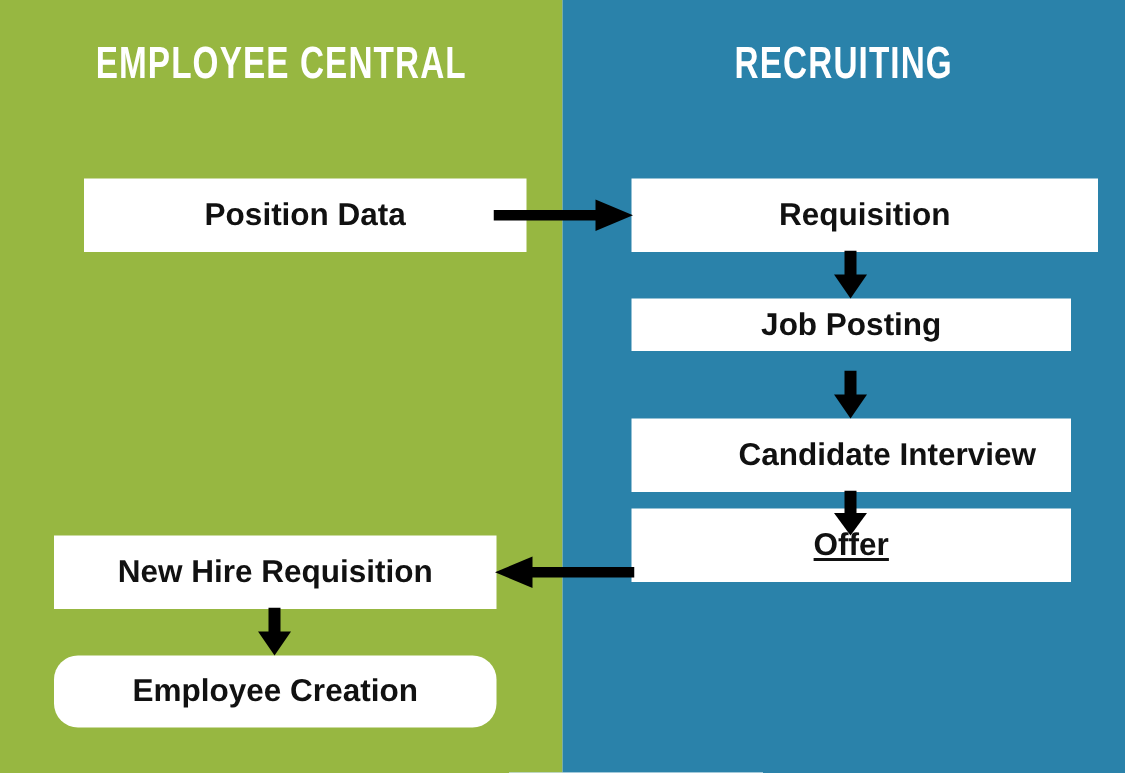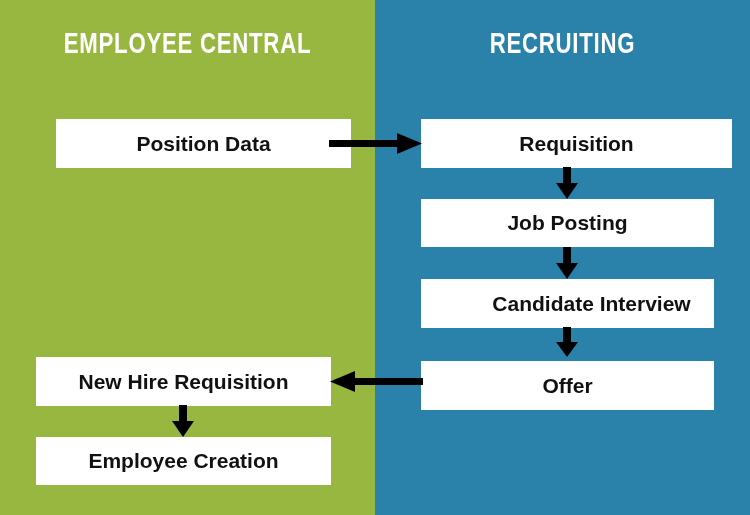--- a/index.html
+++ b/index.html
@@ -59,26 +59,26 @@
     line-height: 24px;
     white-space: nowrap;
     box-sizing: border-box;
   }
   .node-label {
     display: block;
   }
   
   #node-position-data   { left: 36px;  top: 119px; width: 295px; height: 49px; margin-left: 20px; }
   #node-new-hire        { left: 36px;  top: 357px; width: 295px; height: 49px; }
-  #node-employee-create { left: 36px;  top: 437px; width: 295px; height: 48px; }
+  #node-employee-create { left: 36px;  top: 437px; width: 295px; height: 48px; border-radius: 16px; }
   
   #node-requisition        { left: 421px; top: 119px; width: 311px; height: 49px; }
-  #node-job-posting        { left: 421px; top: 199px; width: 293px; height: 48px; }
+  #node-job-posting        { left: 421px; top: 199px; width: 293px; height: 35px; }
   #node-candidate-interview{ left: 421px; top: 279px; width: 293px; height: 49px; padding-left: 48px; }
-  #node-offer              { left: 421px; top: 361px; width: 293px; height: 49px; }
+  #node-offer              { left: 421px; top: 339px; width: 293px; height: 49px; text-decoration: underline; }
 
   
   .conn { position: absolute; }
   .conn svg { display: block; }
 
   #conn-position-to-requisition { left: 329px; top: 132px; }
   #conn-offer-to-newhire        { left: 327px; top: 370px; }
   #conn-req-to-job              { left: 553px; top: 167px; }
   #conn-job-to-cand             { left: 553px; top: 247px; }
   #conn-cand-to-offer           { left: 553px; top: 327px; }

